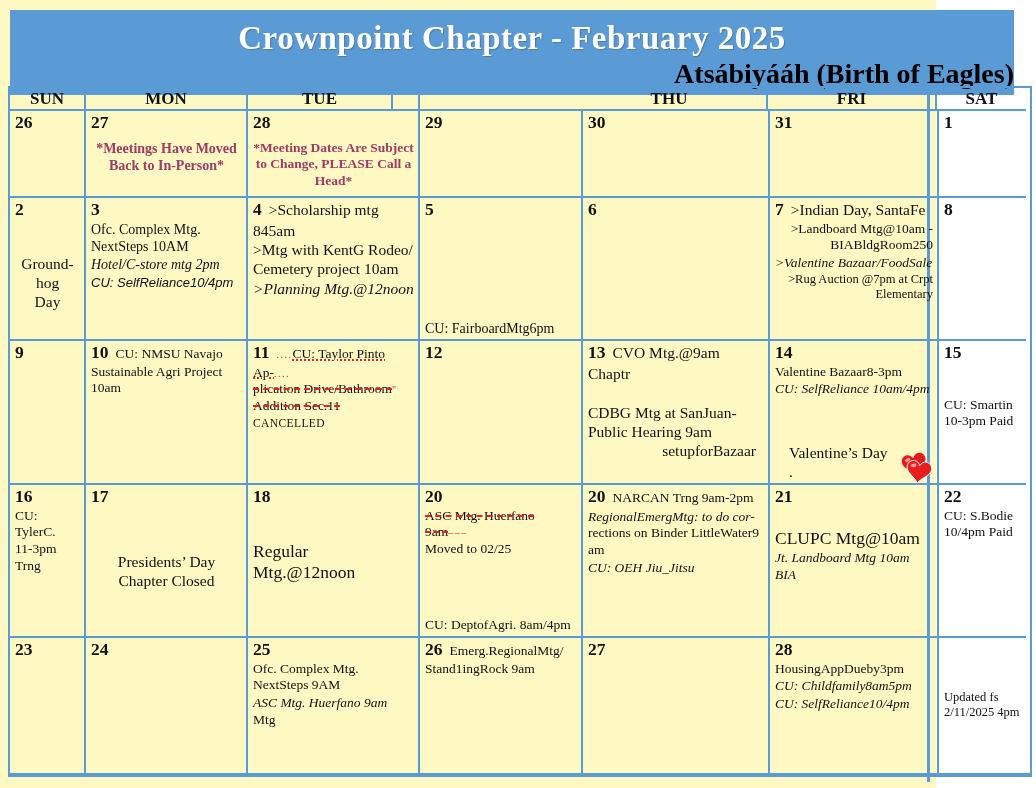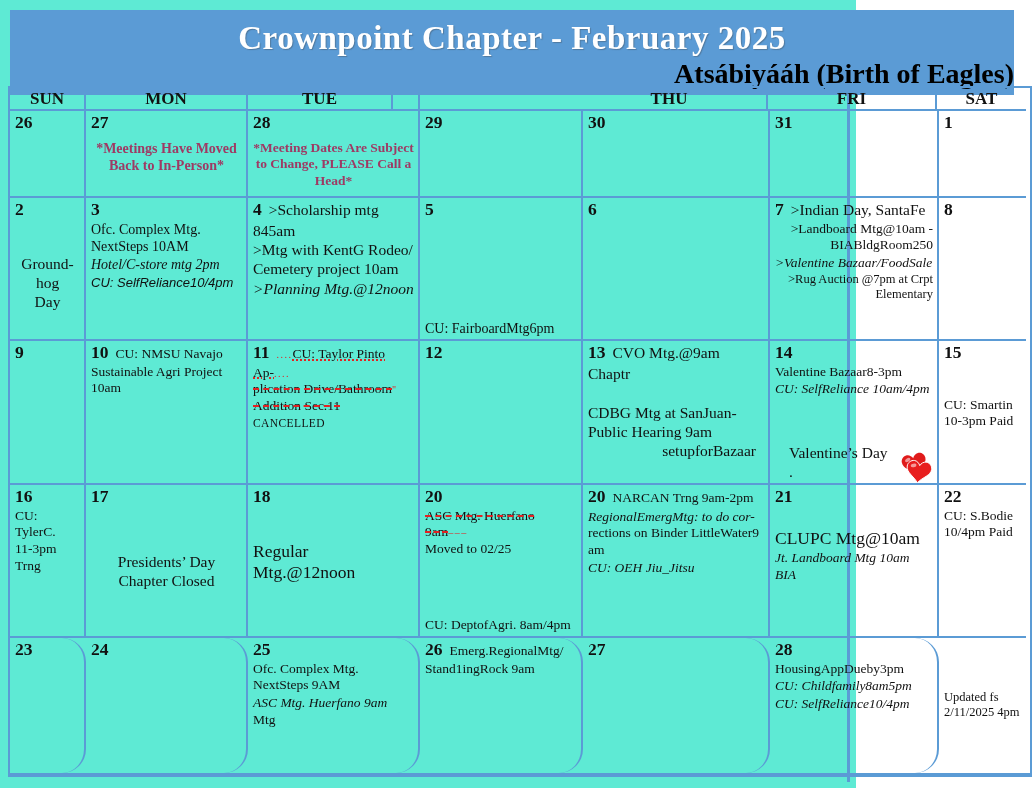--- a/index.html
+++ b/index.html
@@ -1,17 +1,17 @@
 <!DOCTYPE html>
 <html><head>
 <meta charset="utf-8">
 <style>
   html,body{margin:0;padding:0;background:#fff;width:1036px;height:788px;overflow:hidden;
             font-family:"Liberation Serif",serif;color:#111;}
-  .stage{position:relative;width:856px;height:788px;background:#5eead4;}
+  .stage{position:relative;width:936px;height:788px;background:#fef9c3;}
 
   
   .banner{position:absolute;left:10px;top:10px;width:1004px;height:85px;background:#5b9bd5;}
   .title{margin-top:10px;text-align:center;color:#fff;font-weight:bold;font-size:33px;
          letter-spacing:.5px;text-shadow:1px 1px 1px rgba(60,60,60,.35);}
   .subtitle{margin-top:1px;text-align:right;color:#000;font-weight:bold;font-size:28px;
             padding-left:360px;white-space:nowrap;}
   .rightedge{position:absolute;right:6px;top:90px;width:3px;height:692px;background:#5b9bd5;}
 
   
@@ -20,21 +20,21 @@
   .hcell{border-right:2px solid #5b9bd5;border-bottom:2px solid #5b9bd5;box-sizing:border-box;
          font-weight:bold;font-size:17px;text-align:center;line-height:21px;overflow:visible;}
   .hcell:last-child{border-right:0;}
   .hcell.thu{text-align:center;padding-left:152px;}
 
   .grid{display:grid;grid-template-columns:76px 162px 172px 163px 187px 169px 87px;
         grid-template-rows:87px 143px 144px 153px 135px;}
   .cell{border-right:2px solid #5b9bd5;border-bottom:2px solid #5b9bd5;box-sizing:border-box;
         padding:1px 4px 2px 5px;display:flex;flex-direction:column;font-size:14px;line-height:1.24;overflow:hidden;}
   .grid .cell:nth-child(7n){border-right:0;}
-  .grid .cell:nth-child(n+29){border-bottom:0;border-radius:24px;}
+  .grid .cell:nth-child(n+29){border-bottom:0;}
 
   .dayline{flex:0 0 auto;}
   .daynum{font-weight:bold;font-size:17.5px;}
   .dltext{margin-left:7px;}
   .line{flex:0 0 auto;}
 
   
   .maroon{color:#9e3a64;font-weight:bold;}
   .center{text-align:center;}
   .right{text-align:right;}

